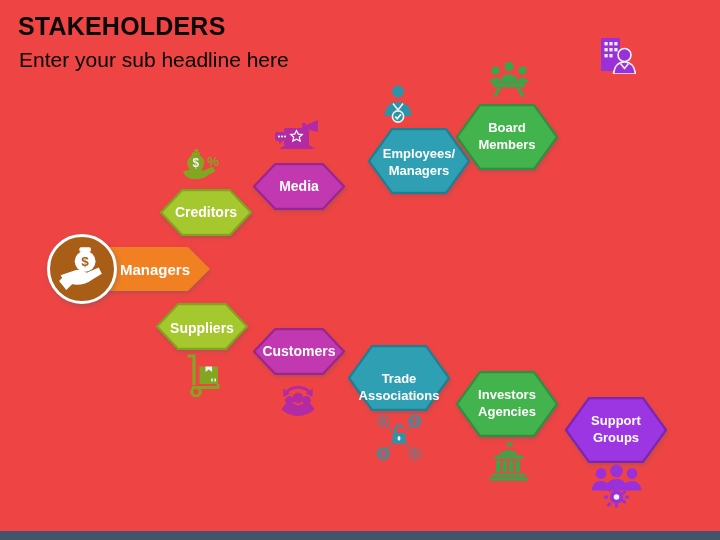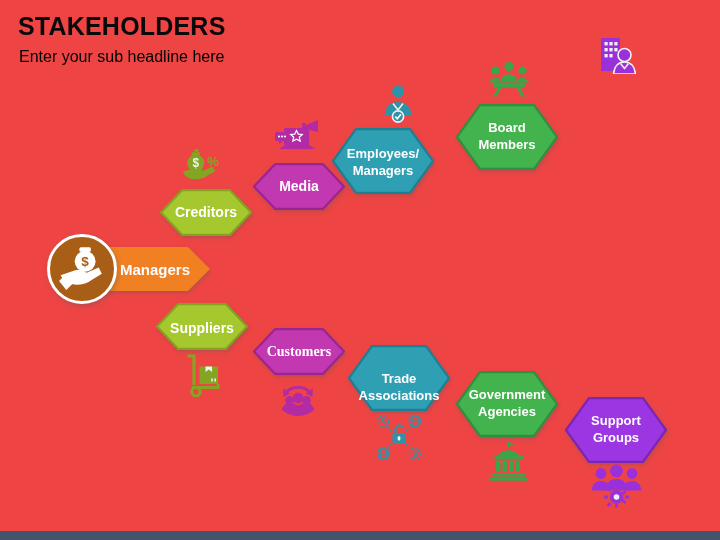--- a/index.html
+++ b/index.html
@@ -1,19 +1,19 @@
 <!DOCTYPE html>
 <html><head>
 <meta charset="utf-8">
 <style>
   html,body{margin:0;padding:0;}
   body{width:720px;height:540px;overflow:hidden;font-family:"Liberation Sans",sans-serif;}
   .slide{position:relative;width:720px;height:540px;background:#f1f1f2;overflow:hidden;}
   .title{position:absolute;left:18px;top:12px;margin:0;font-size:25px;font-weight:700;color:#0a0a0a;letter-spacing:.2px;}
-  .subtitle{position:absolute;left:19px;top:48px;font-size:16px;color:#000;}
+  .subtitle{position:absolute;left:19px;top:48px;font-size:21px;color:#000;}
   .footer-bar{position:absolute;left:0;right:0;bottom:0;height:9px;}
   #diagram{position:absolute;inset:0;}
   .hex{position:absolute;filter:drop-shadow(1.5px 2.5px 2px rgba(90,90,90,.35));}
   .hex svg{position:absolute;left:0;top:0;overflow:visible;}
   .hex-label{position:absolute;inset:0;display:flex;align-items:center;justify-content:center;
              color:#fff;font-weight:700;text-align:center;white-space:pre-line;line-height:1.28;}
   .hex.one .hex-label{font-size:14px;}
   .hex.two .hex-label{font-size:13px;}
   .icon{position:absolute;}
   .icon svg{width:100%;height:100%;display:block;}
@@ -84,21 +84,21 @@
    <path d="M5 30 h36 l-6 -4 h-24 z" fill="#b32ba4"></path>
    <rect x="28" y="4" width="4" height="7" rx="1" fill="#b32ba4"></rect>
    <path d="M31 6.5 l13 -5.5 v12 l-13 -3 z" fill="#b32ba4"></path>
    <rect x="1" y="13" width="14" height="9" rx="2" fill="#b32ba4"></rect>
    <path d="M4.5 21.5 l1 3.5 3.5 -3.5 z" fill="#b32ba4"></path>
    <circle cx="5" cy="17.5" r="1.1" fill="#fff"></circle>
           <circle cx="8" cy="17.5" r="1.1" fill="#fff"></circle>
           <circle cx="11" cy="17.5" r="1.1" fill="#fff"></circle>
         </svg>
       </div>
-      <div class="hex two" style="left: 332px; top: 128px; width: 102px; height: 70px;">
+      <div class="hex two" style="left: 368px; top: 128px; width: 102px; height: 70px;">
         <svg width="102" height="66" viewBox="0 0 102 66">
           <polygon points="1,33 24,1.2 78,1.2 101,33 78,64.8 24,64.8" fill="#2fa0b3" stroke="#1f7f92" stroke-width="2.2" stroke-linejoin="round"></polygon>
         </svg>
         <span class="hex-label">Employees/
 Managers</span>
       </div>
       <div class="icon" style="left: 382px; top: 84px; width: 32px; height: 40px;">
         <svg viewBox="0 0 32 40">
    <circle cx="16" cy="7.5" r="6" fill="#2e93a7"></circle>
    <path d="M2.5 32 q1 -14 13.5 -14 q12.5 0 13.5 14 z" fill="#2e93a7"></path>
@@ -154,21 +154,21 @@
       <div class="icon" style="left: 184px; top: 353px; width: 40px; height: 44px;">
         <svg viewBox="0 0 40 44">
    <path d="M3.5 3 h6.5 v29" fill="none" stroke="#82a622" stroke-width="3.2"></path>
    <path d="M8 34.5 h26 v-3.5" fill="none" stroke="#82a622" stroke-width="3"></path>
    <circle cx="12" cy="38.8" r="4.2" fill="none" stroke="#82a622" stroke-width="3"></circle>
    <rect x="15.5" y="13.5" width="18.5" height="17.5" fill="#82a622"></rect>
    <path d="M21.5 13.5 v5.5 l3.3 -2.6 3.3 2.6 v-5.5" fill="#f1f1f2"></path>
    <path d="M28 25.5 v3 M31.2 25.5 v3" stroke="#f1f1f2" stroke-width="1.6"></path>
         </svg>
       </div>
-      <div class="hex one" style="left: 253px; top: 328px; width: 92px; height: 47px; font-family: Liberation Serif, serif;">
+      <div class="hex one" style="left: 253px; top: 328px; width: 92px; height: 47px;">
         <svg width="92" height="47" viewBox="0 0 92 47">
           <polygon points="1,23.5 22,1.2 70,1.2 91,23.5 70,45.8 22,45.8" fill="#c238b0" stroke="#9a2590" stroke-width="2.2" stroke-linejoin="round"></polygon>
         </svg>
         <span class="hex-label">Customers</span>
       </div>
       <div class="icon" style="left: 275px; top: 381px; width: 46px; height: 42px;">
         <svg viewBox="0 0 46 42">
    <path d="M10.5 12.5 a14.5 12.5 0 0 1 25 0" fill="none" stroke="#b32ba4" stroke-width="3"></path>
    <path d="M8.2 7.5 l.2 8.5 6.8 -3.6 z" fill="#b32ba4"></path>
    <path d="M37.8 7.5 l-.2 8.5 -6.8 -3.6 z" fill="#b32ba4"></path>
@@ -202,21 +202,21 @@
      <circle cx="39.5" cy="39" r="5.5" stroke-dasharray="2 1.6"></circle>
           </g>
    <text x="8.5" y="10" font-size="8.5" font-weight="bold" fill="#2e93a7" text-anchor="middle">$</text>
    <text x="39.5" y="42" font-size="8.5" font-weight="bold" fill="#2e93a7" text-anchor="middle">$</text>
         </svg>
       </div>
       <div class="hex two" style="left: 456px; top: 371px; width: 102px; height: 66px;">
         <svg width="102" height="66" viewBox="0 0 102 66">
           <polygon points="1,33 24,1.2 78,1.2 101,33 78,64.8 24,64.8" fill="#43b34d" stroke="#2f9040" stroke-width="2.2" stroke-linejoin="round"></polygon>
         </svg>
-        <span class="hex-label">Government
+        <span class="hex-label">Investors
 Agencies</span>
       </div>
       <div class="icon" style="left: 485px; top: 441px; width: 48px; height: 40px;">
         <svg viewBox="0 0 46 40">
    <path d="M22.2 1 v6" fill="none" stroke="#3aa64b" stroke-width="1.6"></path>
    <path d="M22.2 1 l7 2 -7 2 z" fill="#3aa64b"></path>
    <g fill="#3aa64b">
      <path d="M12 14 q10.5 -9.5 21 0 z"></path>
      <rect x="8.5" y="14.5" width="28.5" height="3.4"></rect>
      <rect x="10" y="19.5" width="4.4" height="11.5"></rect>

